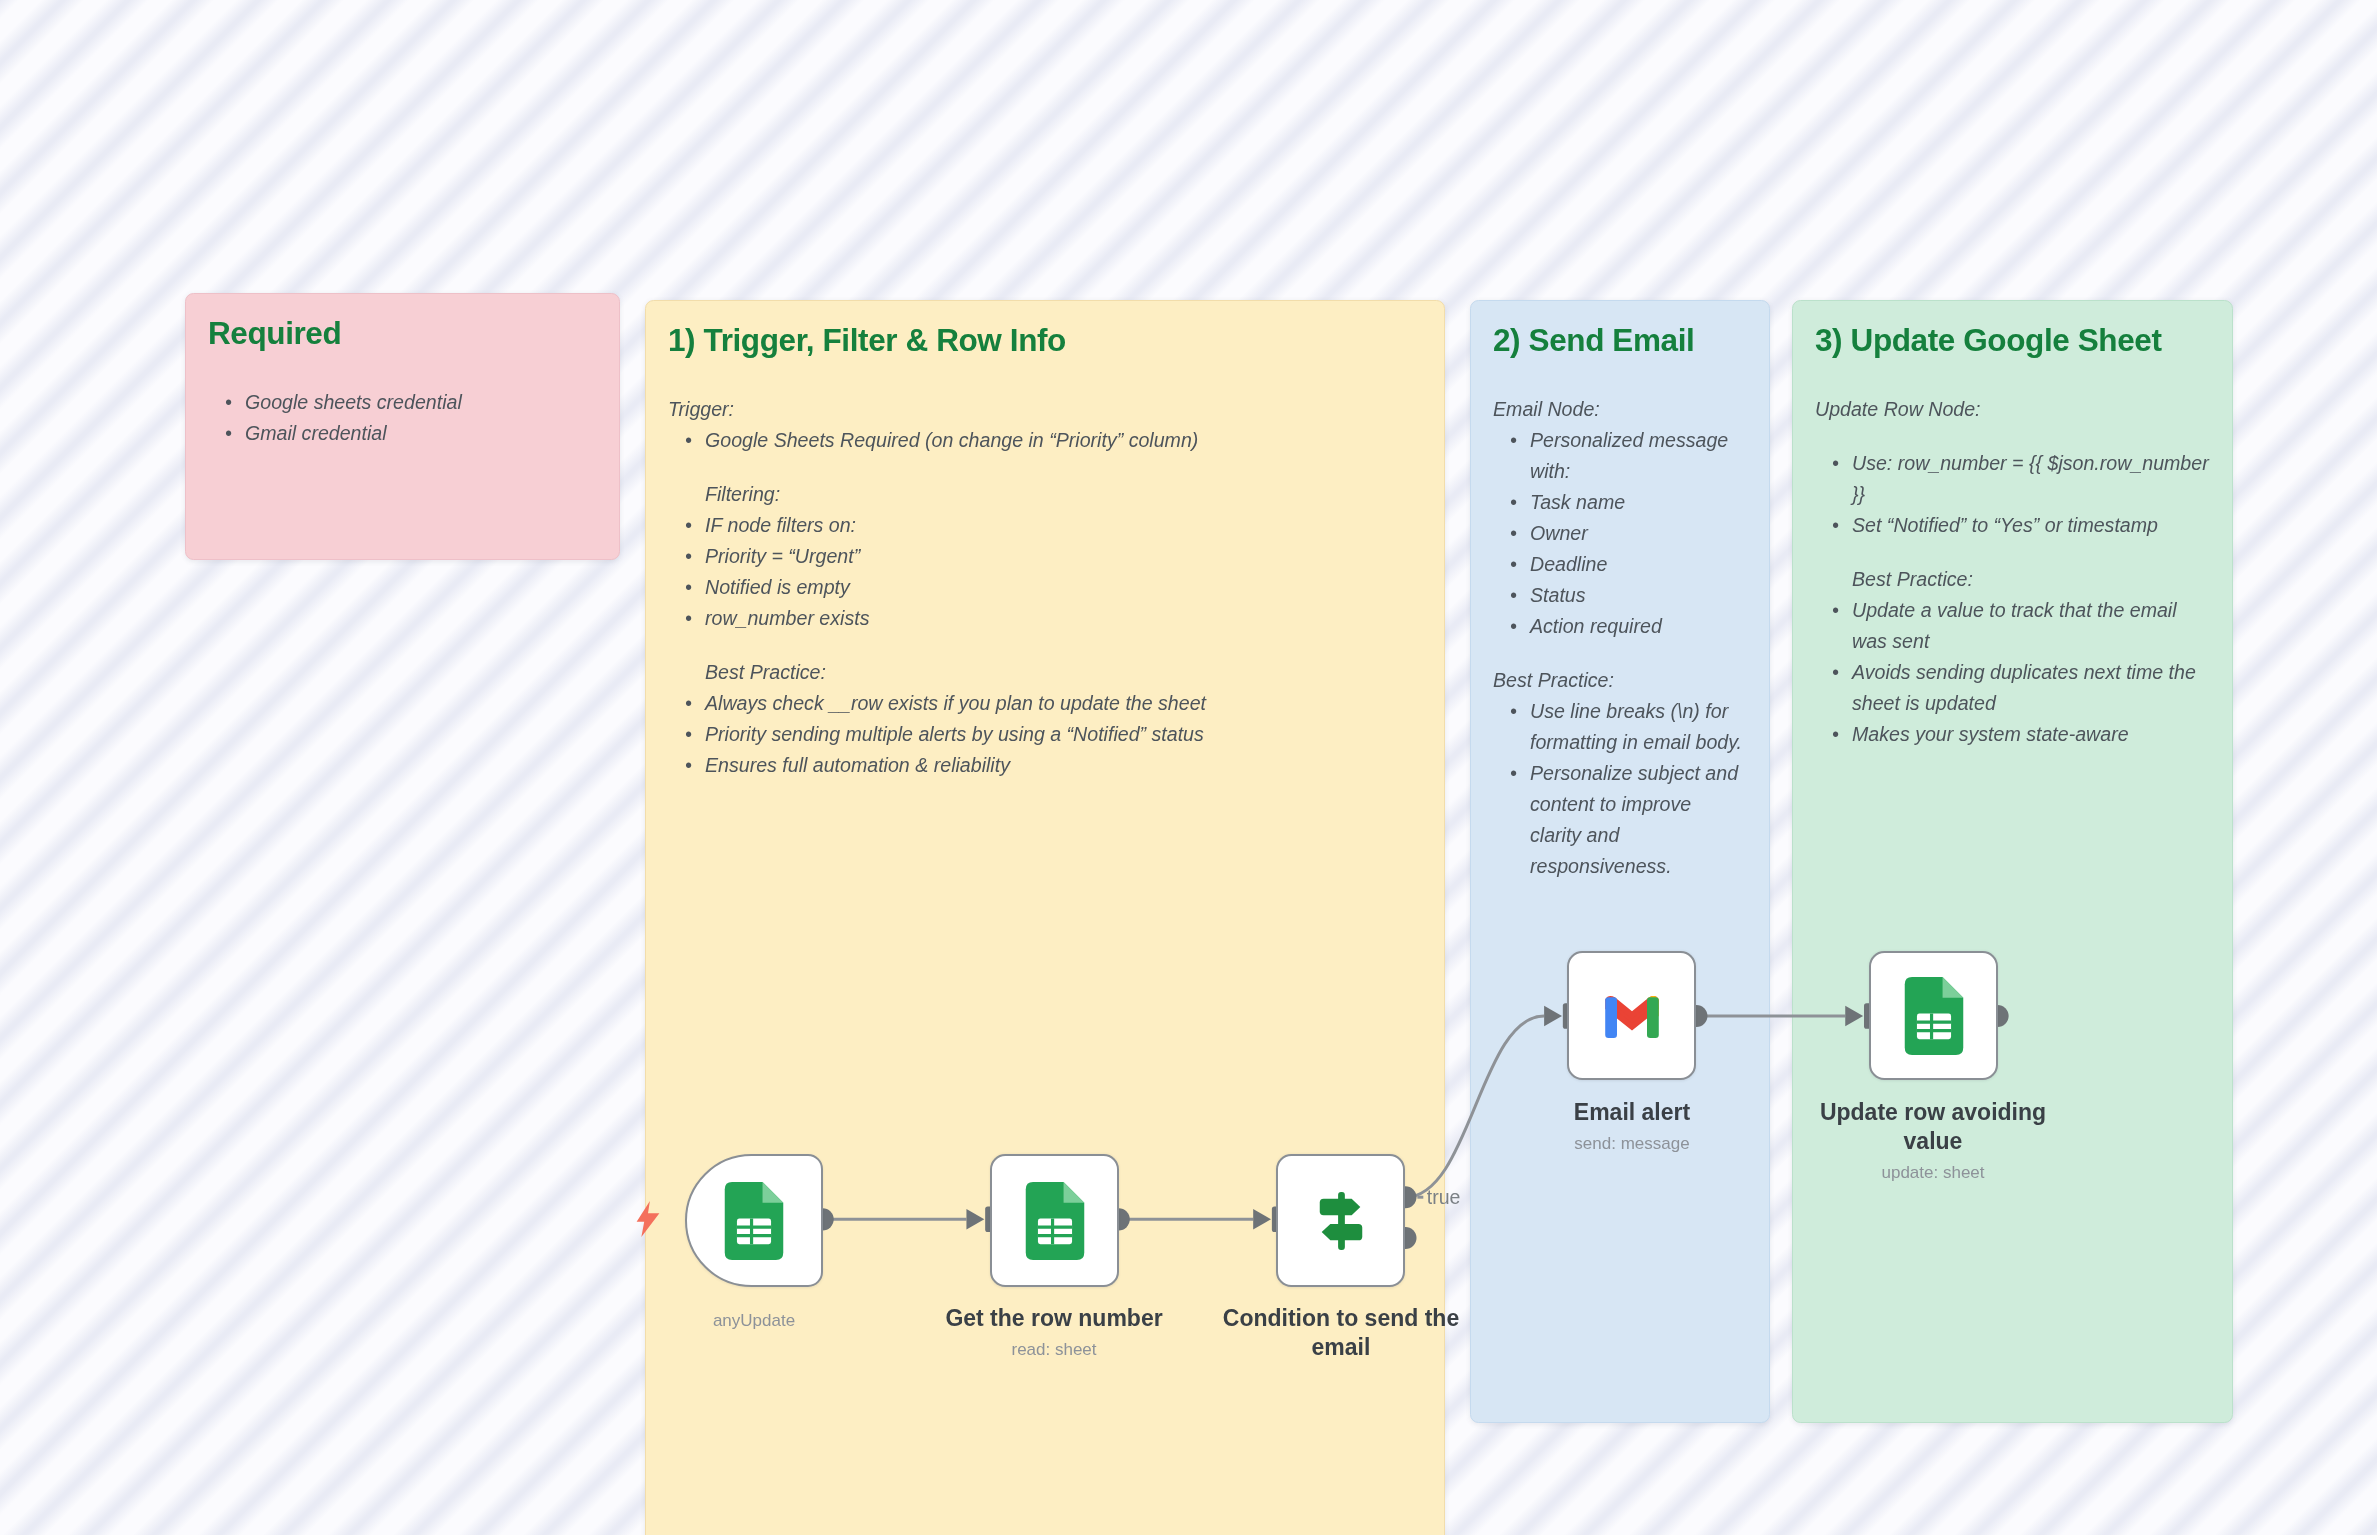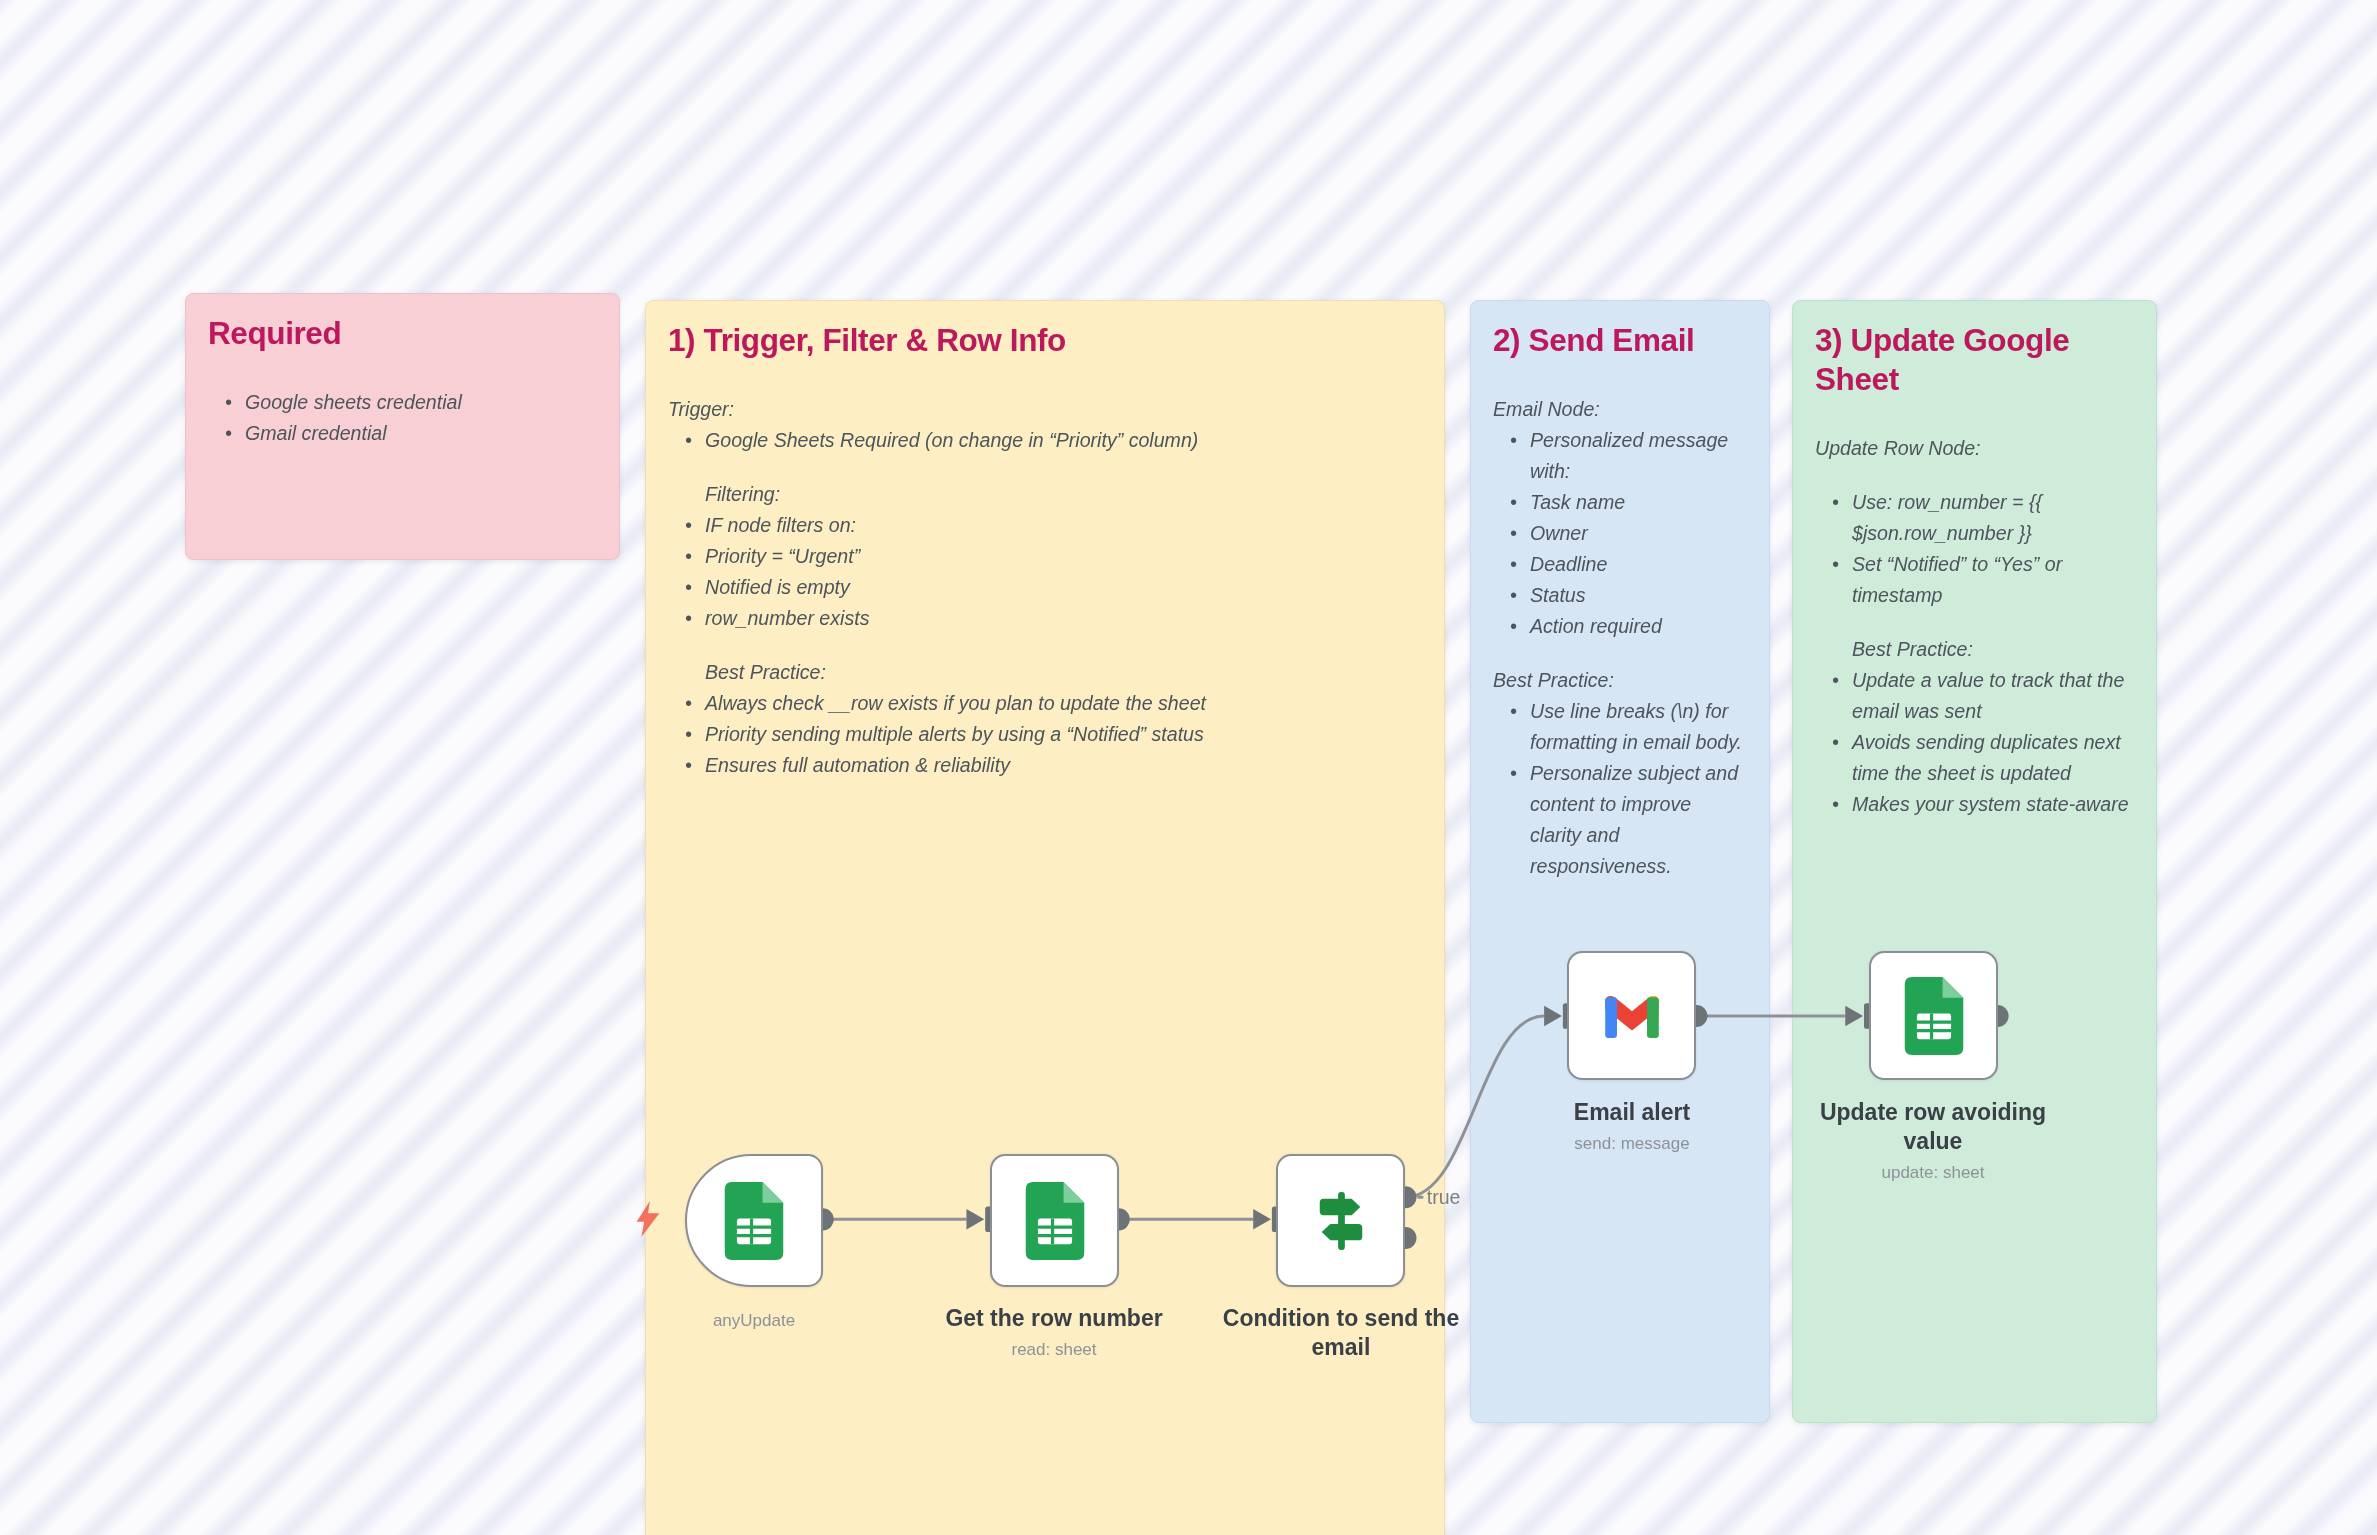--- a/index.html
+++ b/index.html
@@ -18,21 +18,21 @@
     border-radius:8.5px;
     box-shadow:0 1.7px 5.1px rgba(70,75,100,.10);
     padding:20.4px 22px;
     box-sizing:border-box;
   }
   .note-red   {background:#f7cfd4;border:0.9px solid #eec0c8;}
   .note-yellow{background:#fdeec3;border:0.9px solid #f2ddab;}
   .note-blue  {background:#d7e6f4;border:0.9px solid #c5daee;}
   .note-green {background:#cfecdb;border:0.9px solid #bbe1cb;}
   .note-title{
-    font-size:31.5px;font-weight:700;color:#be185d;
+    font-size:31.5px;font-weight:700;color:#15803d;
     line-height:39px;letter-spacing:-0.4px;
   }
   .note-body{margin-top:34px;color:#4d545b;font-size:19.6px;}
   .ln{line-height:31px;font-style:italic;}
   .ln.p{padding-left:0;}
   .ln.h{padding-left:37px;}
   .ln.b{position:relative;padding-left:37px;}
   .ln.b::before{content:"•";position:absolute;left:17px;top:0;}
   .ln.gap{height:23px;}
 
@@ -104,21 +104,21 @@
         <div class="ln b">Deadline</div>
         <div class="ln b">Status</div>
         <div class="ln b">Action required</div>
         <div class="ln gap"></div>
         <div class="ln p">Best Practice:</div>
         <div class="ln b">Use line breaks (\n) for formatting in email body.</div>
         <div class="ln b">Personalize subject and content to improve clarity and responsiveness.</div>
       </div>
   </div>
 
-  <div class="note note-green" style="left:1792px;top:300px;width:365px;height:1123px">
+  <div class="note note-green" style="left:1792px;top:300px;width:441px;height:1123px">
     <div class="note-title">3) Update Google Sheet</div>
     <div class="note-body">
         <div class="ln p">Update Row Node:</div>
         <div class="ln gap"></div>
         <div class="ln b">Use: row_number = {{ $json.row_number }}</div>
         <div class="ln b">Set “Notified” to “Yes” or timestamp</div>
         <div class="ln gap"></div>
         <div class="ln h">Best Practice:</div>
         <div class="ln b">Update a value to track that the email was sent</div>
         <div class="ln b">Avoids sending duplicates next time the sheet is updated</div>

